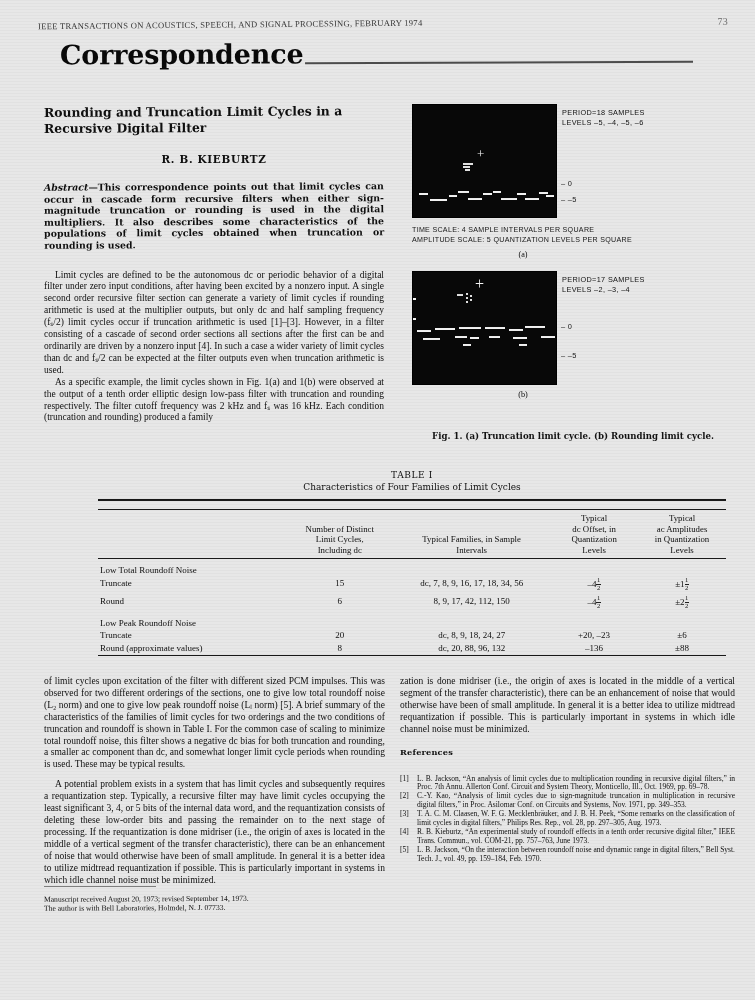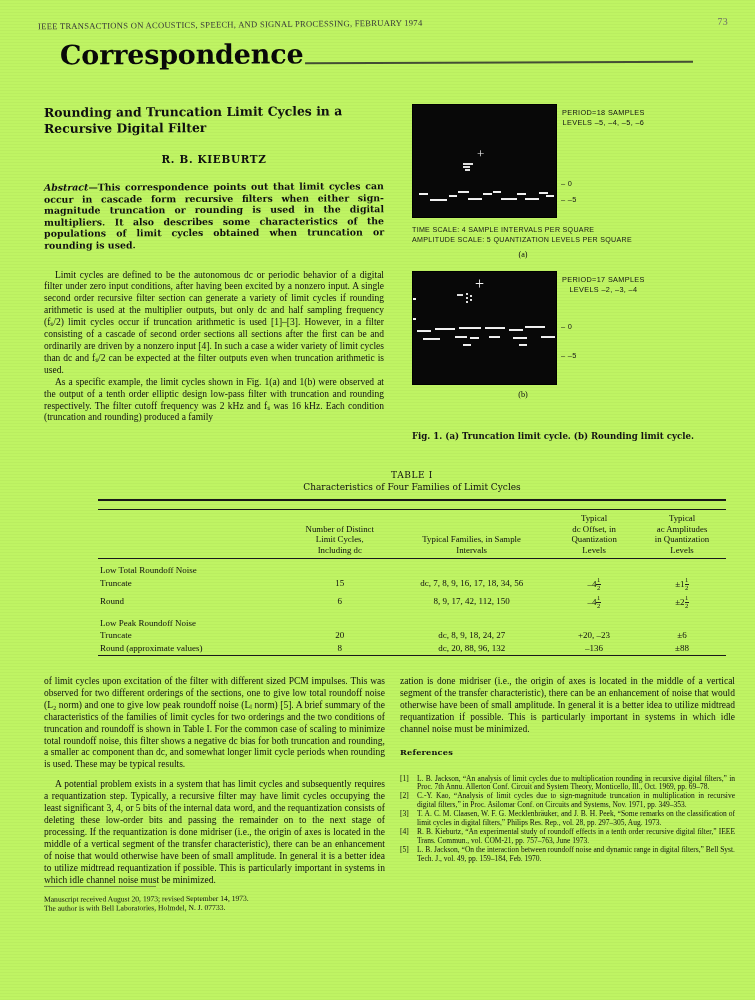--- a/index.html
+++ b/index.html
@@ -11,21 +11,21 @@
     width: 755px;
     height: 1000px;
     position: relative;
     font-family: "Liberation Serif", serif;
     color: #111;
     overflow: hidden;
   }
   .page {
     position: absolute;
     inset: 0;
-    background: #bef264;
+    background: #e5e5e5;
     filter: contrast(1.02);
   }
   
   .runhead {
     position: absolute;
     top: 18px;
     left: 38px;
     width: 690px;
     height: 14px;
     font-size: 8.6px;
@@ -156,21 +156,20 @@
   .fig-note {
     position: absolute;
     left: 150px;
     top: 4px;
     font-size: 7.3px;
     font-family: "Liberation Sans", sans-serif;
     line-height: 10px;
     letter-spacing: .35px;
     color: #141414;
     white-space: nowrap;
-    text-align: center;
   }
   .scale-lines {
     margin-top: 7px;
     font-size: 7.1px;
     font-family: "Liberation Sans", sans-serif;
     line-height: 10px;
     letter-spacing: .3px;
     color: #191919;
     white-space: nowrap;
   }
@@ -179,21 +178,21 @@
     font-size: 8.2px;
     margin-top: 5px;
     font-family: "Liberation Serif", serif;
     width: 222px;
   }
   .fig-caption {
     position: absolute;
     left: 412px;
     top: 431px;
     width: 322px;
-    text-align: left;
+    text-align: center;
     font-size: 8.6px;
     font-family: "DejaVu Serif", serif;
     font-weight: 600;
     color: #151515;
   }
   
   .table-wrap {
     position: absolute;
     left: 64px;
     top: 470px;

